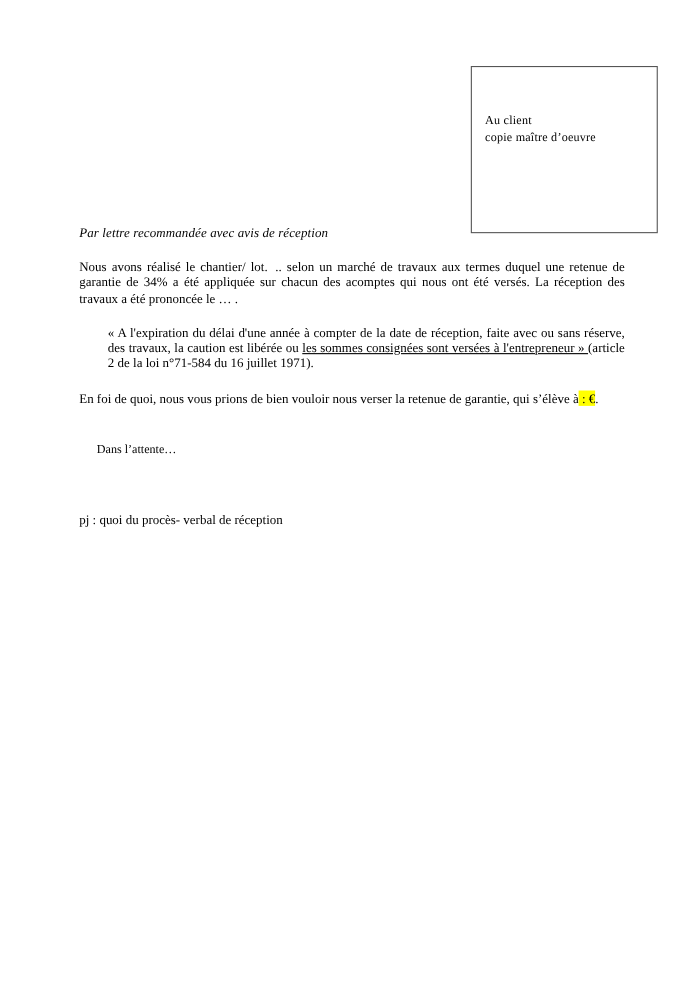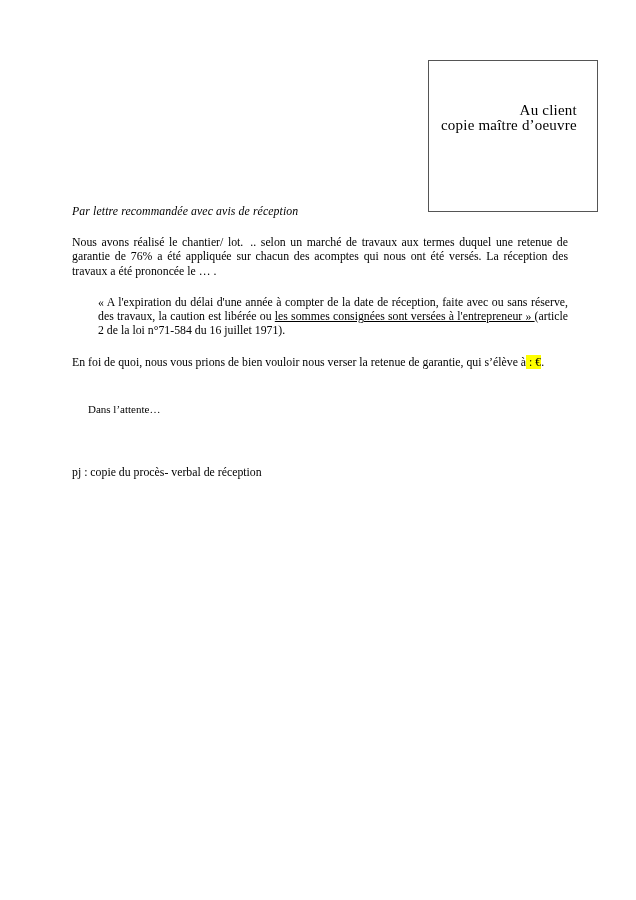--- a/index.html
+++ b/index.html
@@ -26,24 +26,23 @@
     width: 170px;
     height: 152px;
     border: 1px solid #555555;
     box-sizing: border-box;
     background: #ffffff;
   }
   .recipient-lines {
     position: absolute;
     left: 12px;
     top: 42px;
-    font-size: 15px;
+    font-size: 11px;
     line-height: 15px;
     letter-spacing: 0.2px;
-    text-align: right;
   }
   .recipient-lines div {
     white-space: nowrap;
   }
 
   
   .letter-body {
     position: absolute;
     left: 72px;
     top: 204px;
@@ -124,25 +123,25 @@
       <div>copie maître d’oeuvre</div>
     </div>
   </div>
 
   <div class="letter-body">
 
     <p class="mention">Par lettre recommandée avec avis de réception</p>
 
 
 
-    <p class="para"><span>Nous avons réalisé le chantier/ lot.</span><span class="hl-blank"></span><span>.. selon un marché de travaux aux termes duquel une retenue de garantie de 76% a été appliquée sur chacun des acomptes qui nous ont été versés. La réception des travaux a été prononcée le …  .</span></p>
+    <p class="para"><span>Nous avons réalisé le chantier/ lot.</span><span class="hl-blank"></span><span>.. selon un marché de travaux aux termes duquel une retenue de garantie de 34% a été appliquée sur chacun des acomptes qui nous ont été versés. La réception des travaux a été prononcée le …  .</span></p>
 
     <p class="para para-quote"><span>«  A l'expiration du délai d'une année à compter de la date de réception,  faite avec ou sans réserve, des travaux, la caution est libérée ou </span><span class="ul">les sommes consignées sont versées à l'entrepreneur  » </span><span>(article 2 de la loi n°71-584 du 16 juillet 1971).</span></p>
 
     <p class="para para-close"><span>En foi de quoi, nous vous prions de bien vouloir nous verser la retenue de garantie, qui s’élève à</span><span class="hl"> : €</span><span>.</span></p>
 
     <p class="sign-off">Dans l’attente…</p>
 
-    <p class="attachment">pj : copie du procès- verbal de réception</p>
+    <p class="attachment">pj : quoi du procès- verbal de réception</p>
 
   </div>
 
 </div>
 
 </body></html>

